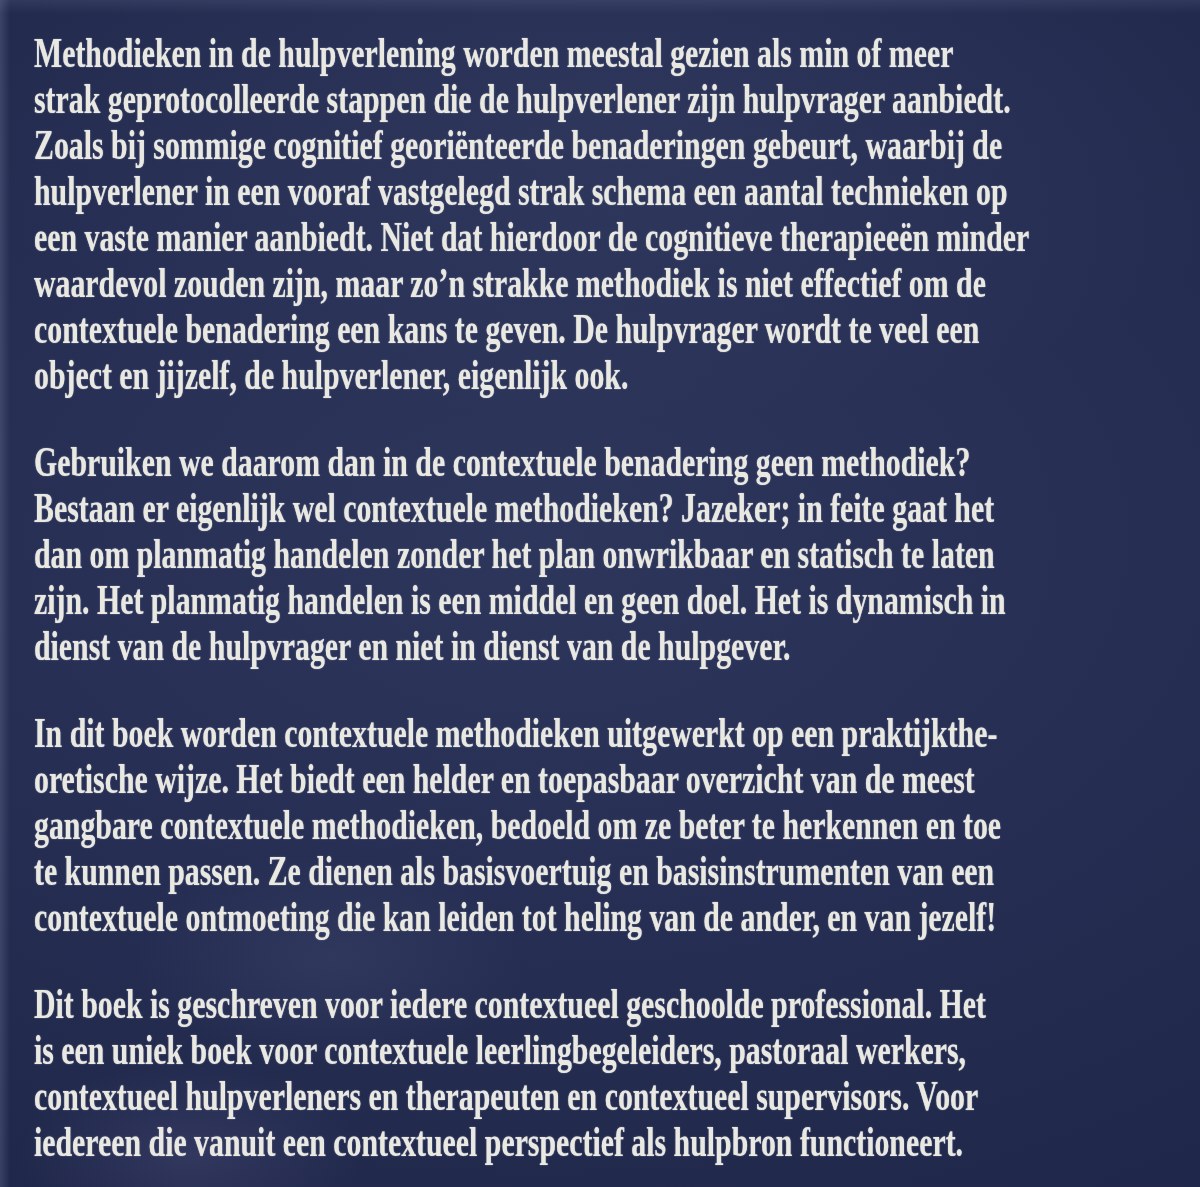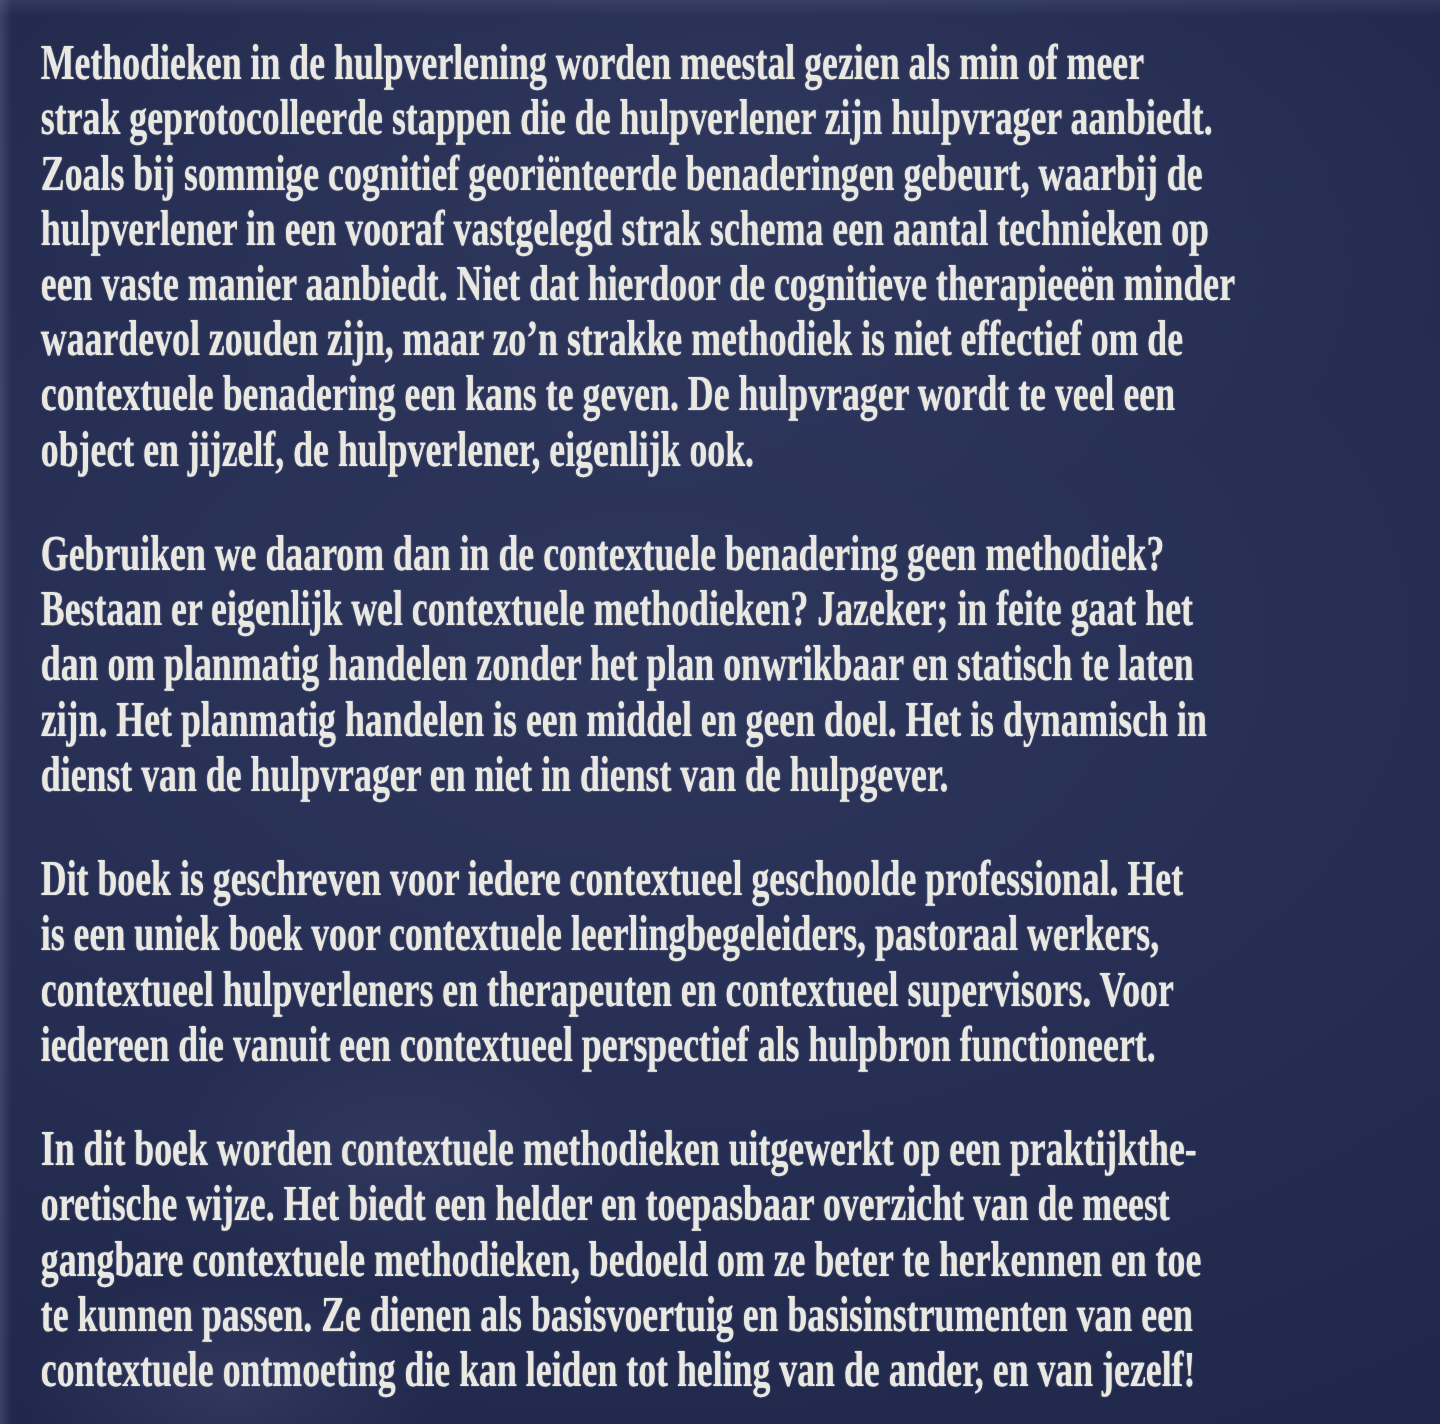--- a/index.html
+++ b/index.html
@@ -58,27 +58,27 @@
 
   <p class="para">
     <span class="line" style="display:block">Gebruiken we daarom dan in de contextuele benadering geen methodiek?</span>
     <span class="line" style="display:block">Bestaan er eigenlijk wel contextuele methodieken? Jazeker; in feite gaat het</span>
     <span class="line" style="display:block">dan om planmatig handelen zonder het plan onwrikbaar en statisch te laten</span>
     <span class="line" style="display:block">zijn. Het planmatig handelen is een middel en geen doel. Het is dynamisch in</span>
     <span class="line" style="display:block">dienst van de hulpvrager en niet in dienst van de hulpgever.</span>
   </p>
 
   <p class="para">
-    <span class="line" style="display:block">Dit boek is geschreven voor iedere contextueel geschoolde professional. Het</span>
-    <span class="line" style="display:block">is een uniek boek voor contextuele leerlingbegeleiders, pastoraal werkers,</span>
-    <span class="line" style="display:block">contextueel hulpverleners en therapeuten en contextueel supervisors. Voor</span>
-    <span class="line" style="display:block">iedereen die vanuit een contextueel perspectief als hulpbron functioneert.</span>
-  </p>
-
-  <p class="para">
     <span class="line" style="display:block">In dit boek worden contextuele methodieken uitgewerkt op een praktijkthe-</span>
     <span class="line" style="display:block">oretische wijze. Het biedt een helder en toepasbaar overzicht van de meest</span>
     <span class="line" style="display:block">gangbare contextuele methodieken, bedoeld om ze beter te herkennen en toe</span>
     <span class="line" style="display:block">te kunnen passen. Ze dienen als basisvoertuig en basisinstrumenten van een</span>
     <span class="line" style="display:block">contextuele ontmoeting die kan leiden tot heling van de ander, en van jezelf!</span>
   </p>
 
+  <p class="para">
+    <span class="line" style="display:block">Dit boek is geschreven voor iedere contextueel geschoolde professional. Het</span>
+    <span class="line" style="display:block">is een uniek boek voor contextuele leerlingbegeleiders, pastoraal werkers,</span>
+    <span class="line" style="display:block">contextueel hulpverleners en therapeuten en contextueel supervisors. Voor</span>
+    <span class="line" style="display:block">iedereen die vanuit een contextueel perspectief als hulpbron functioneert.</span>
+  </p>
+
 </main>
 
 </body></html>

